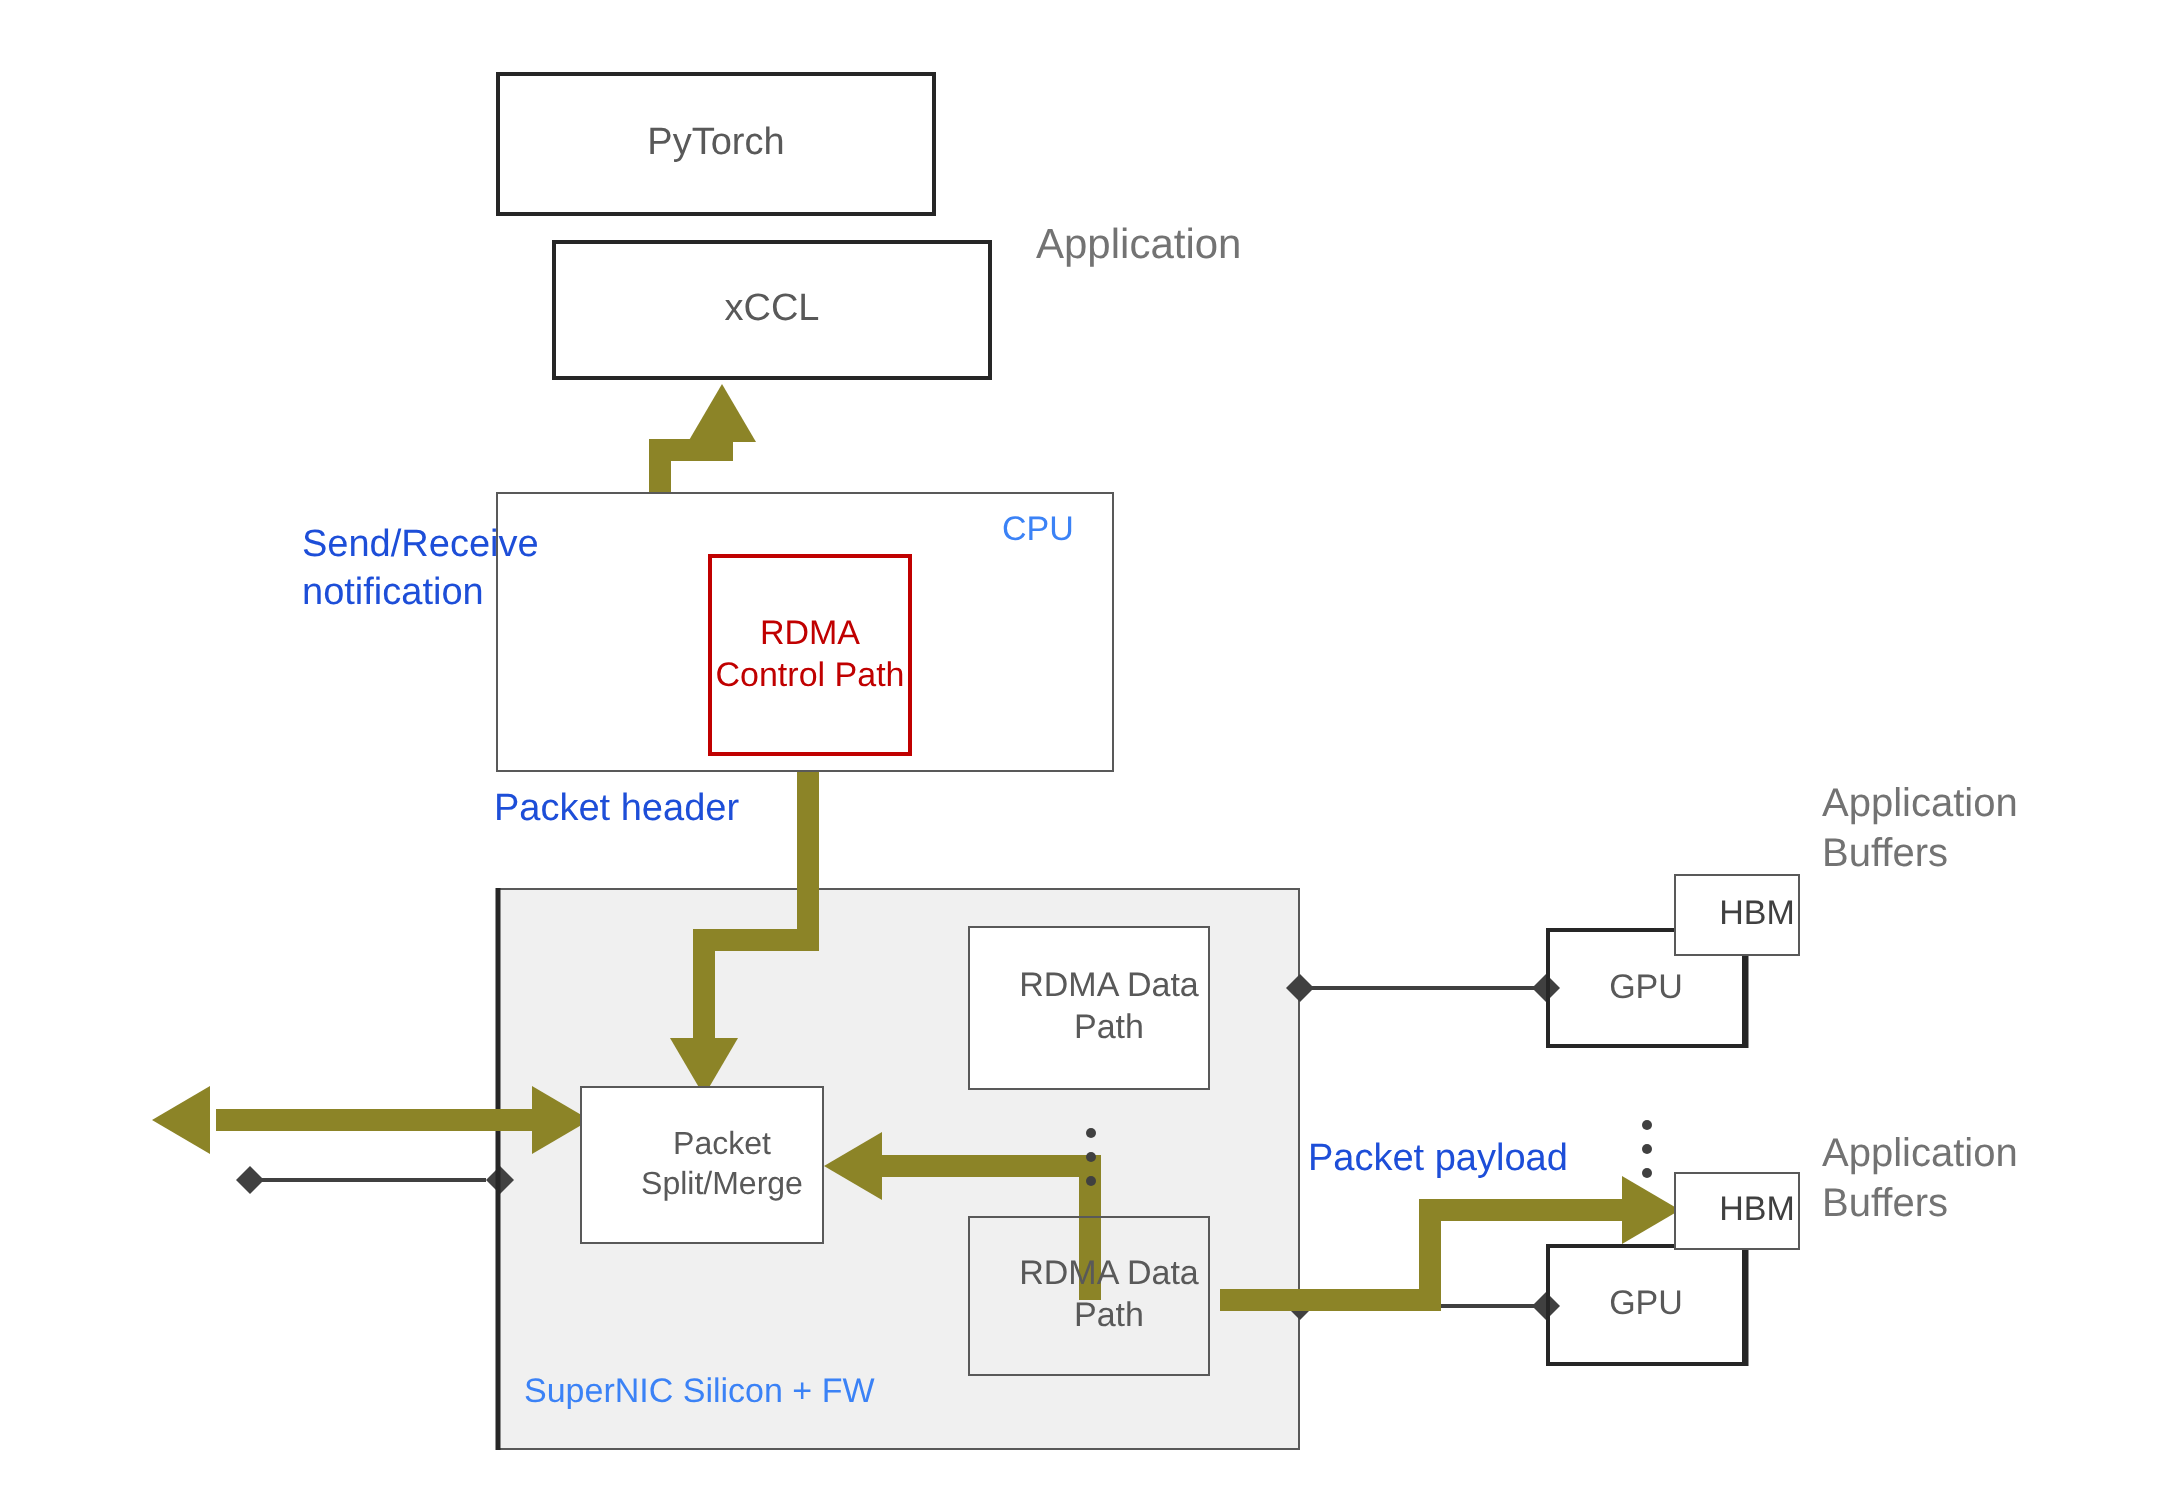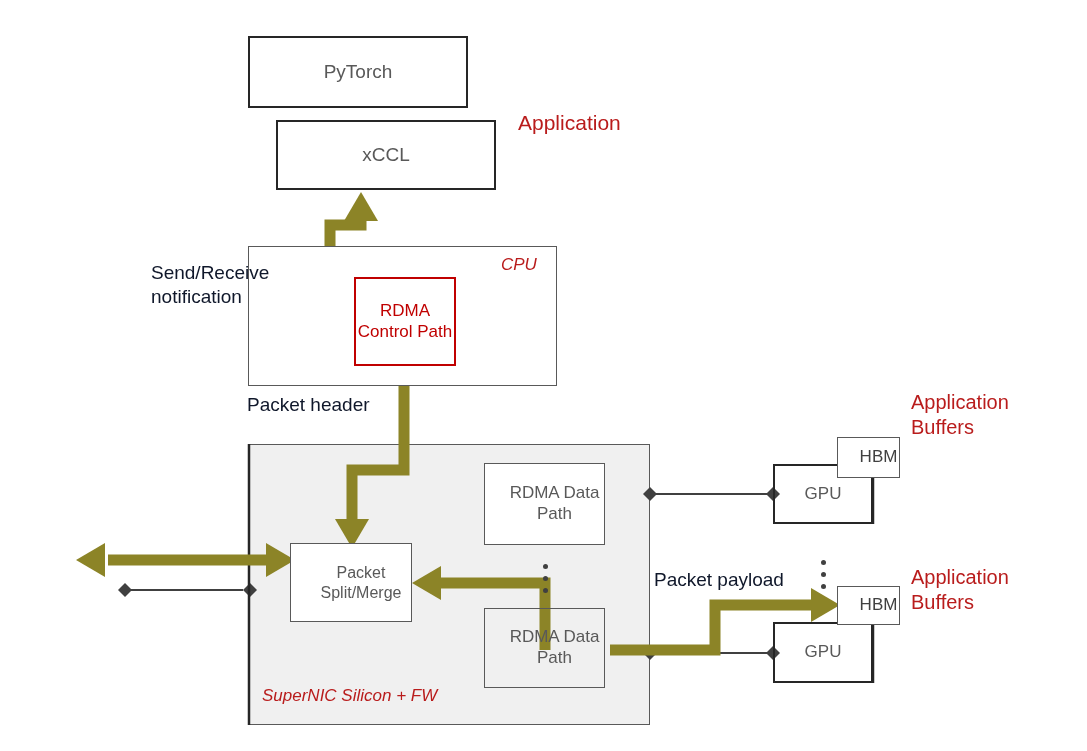--- a/index.html
+++ b/index.html
@@ -47,35 +47,34 @@
     color: #c00000;
   }
   .grayframe {
     position: absolute;
     box-sizing: border-box;
     border: 1.5px solid #595959;
     background: #f0f0f0;
   }
   .label {
     position: absolute;
-    color: #b91c1c;
+    color: #737373;
     line-height: 1.24;
     white-space: pre-line;
   }
   .label-olive {
     position: absolute;
-    color: #0f172a;
+    color: #1d4ed8;
     line-height: 1.24;
     white-space: pre-line;
   }
   .corner-label {
     position: absolute;
-    color: #b91c1c;
+    color: #3b82f6;
     white-space: nowrap;
-    font-style: italic;
   }
   .vdots {
     position: absolute;
     color: #404040;
     font-weight: bold;
     letter-spacing: 0;
     line-height: 0.5;
     text-align: center;
   }
   .vdots span {
@@ -159,21 +158,21 @@
 
   <div class="box box-thick" style="left:248px; top:36px; width:220px; height:72px; font-size:19px;">PyTorch</div>
 
   <div class="box box-thick" style="left:248px; top:120px; width:220px; height:70px; font-size:19px;margin-left:28px;">xCCL</div>
 
   <div class="label" style="left:518px; top:110px; font-size:21px;">Application</div>
 
   <div class="box box-thin" style="left:248px; top:246px; width:309px; height:140px; background:#ffffff;"></div>
   <div class="corner-label" style="left:501px; top:255px; font-size:17px;">CPU</div>
 
-  <div class="box box-red" style="left:354px; top:277px; width:102px; height:89px; font-size:17px;">RDMA
+  <div class="box box-red" style="left:354px; top:277px; width:102px; height:101px; font-size:17px;">RDMA
 Control
 Path</div>
 
   <div class="label-olive" style="left:151px; top:261px; font-size:19px;">Send/Receive
 notification</div>
 
   <div class="label-olive" style="left:247px; top:393px; font-size:19px;text-align:center;">Packet header</div>
 
   <div class="box box-thin" style="left:290px; top:543px; width:122px; height:79px; font-size:16px; background:#ffffff;">Packet
 Split/Merge</div>

